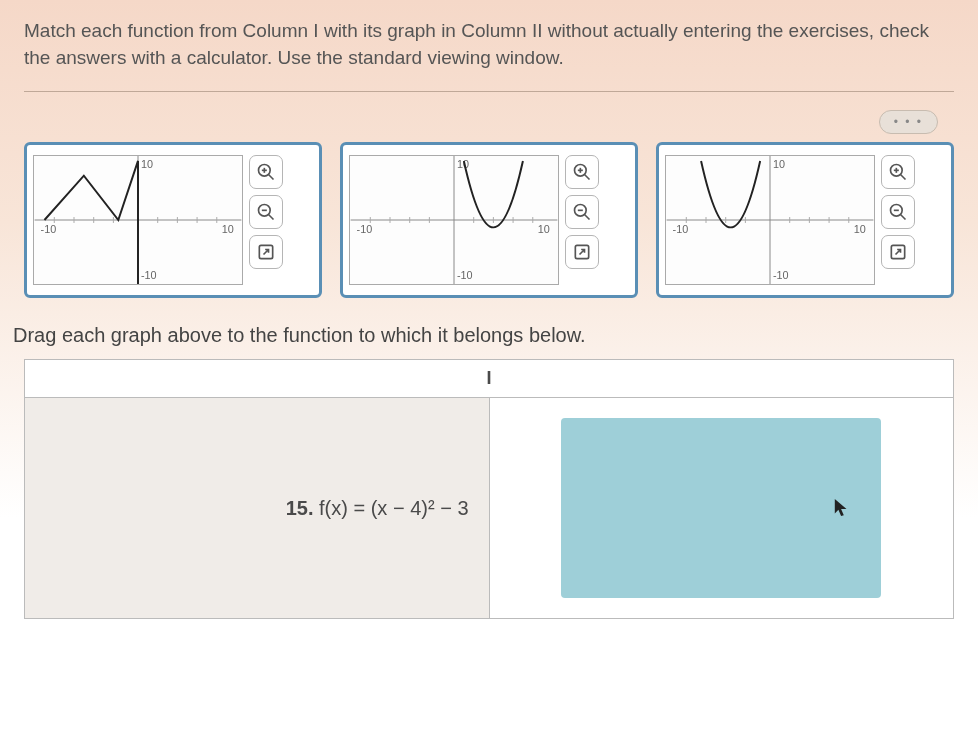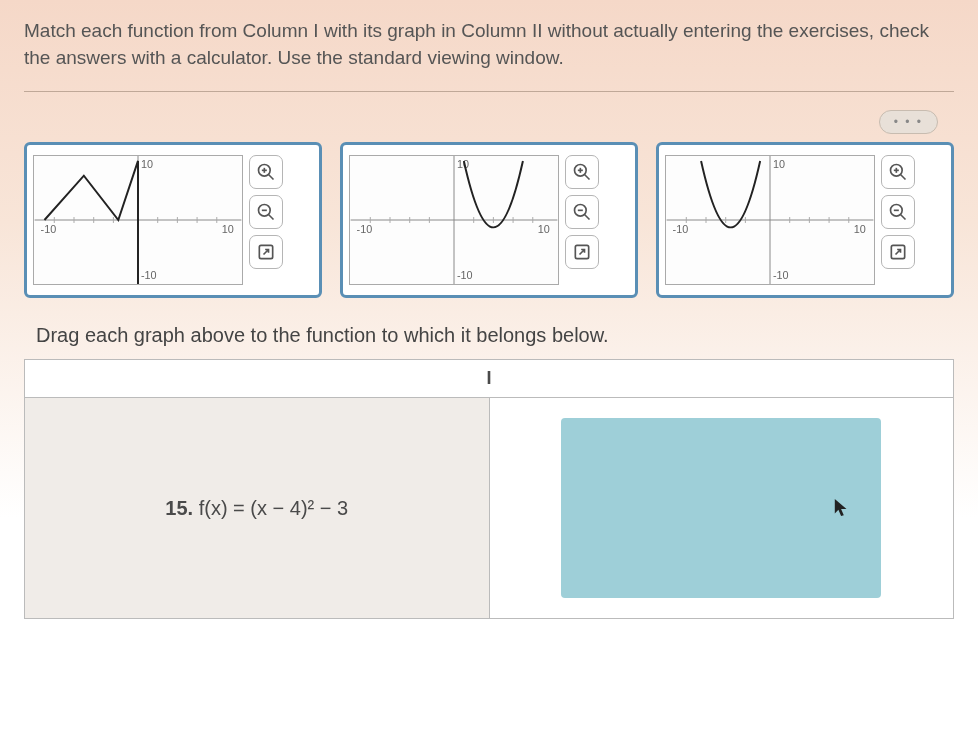--- a/index.html
+++ b/index.html
@@ -71,21 +71,21 @@
       border: 1px solid #b5b5b5;
       border-radius: 7px;
       background: #fff;
       display: flex;
       align-items: center;
       justify-content: center;
       cursor: pointer;
     }
     .tool-btn svg { width: 20px; height: 20px; stroke: #555; fill: none; stroke-width: 2; }
     .drag-instruction {
-      padding: 8px 24px 12px 36px;
+      padding: 8px 24px 12px 13px;
       font-size: 20px;
       color: #444;
     }
     .answer-table {
       margin: 0 24px;
       border: 1px solid #bbb;
       background: #fff;
     }
     .table-head {
       display: flex;
@@ -103,21 +103,21 @@
     .table-row {
       display: flex;
       min-height: 220px;
     }
     .td {
       flex: 1;
       padding: 20px;
       border-right: 1px solid #bbb;
       display: flex;
       align-items: center;
-      justify-content: center;
+      justify-content: flex-end;
       font-size: 20px;
       background: #f0ece8;
     }
     .td:last-child {
       border-right: none;
       justify-content: center;
       background: #fff;
     }
     .dropzone {
       width: 320px;

